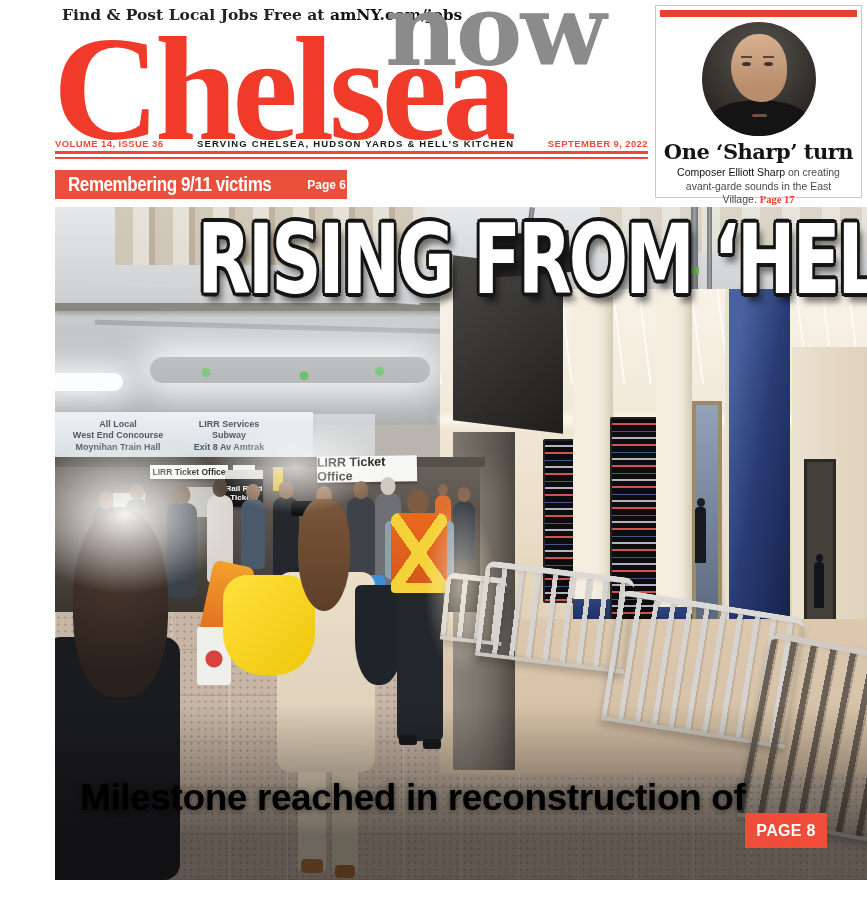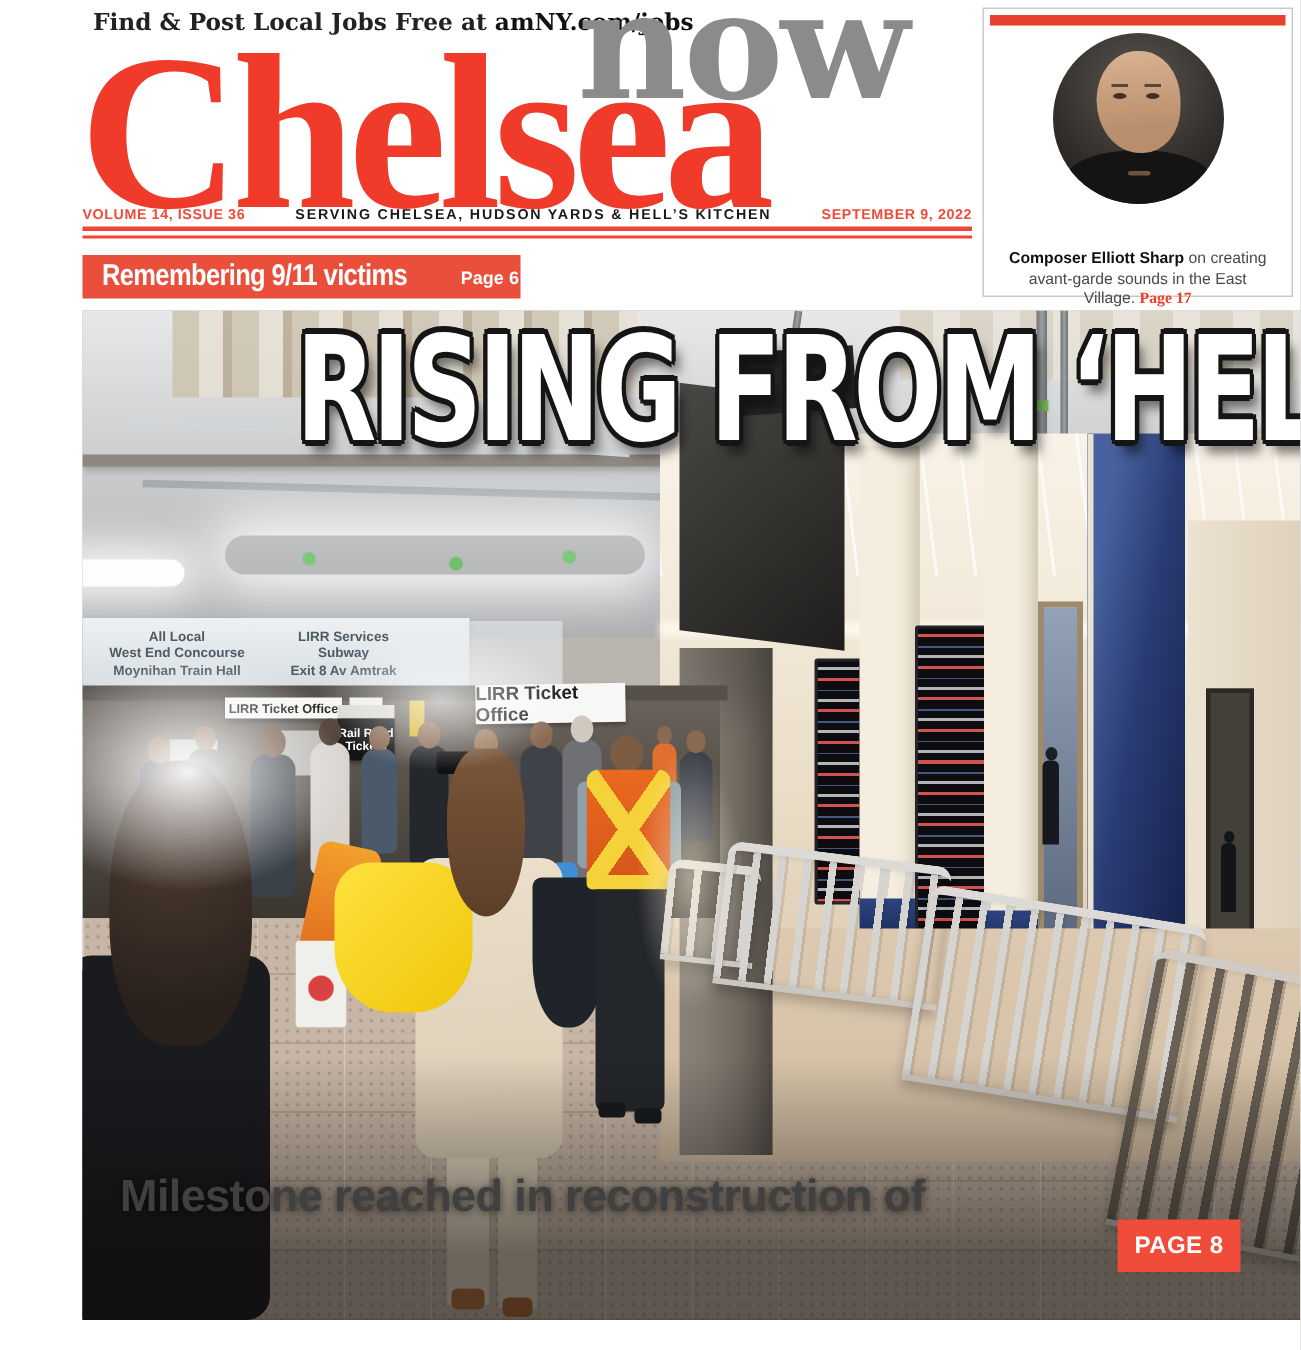--- a/index.html
+++ b/index.html
@@ -39,21 +39,21 @@
   .sb-face{position:absolute;left:29px;top:12px;width:56px;height:68px;border-radius:50% 50% 46% 54%;
       background:linear-gradient(175deg,#d9b392,#b98e6d 75%);}
   .sb-eye{position:absolute;width:9px;height:4px;border-radius:50%;background:#41302a;top:40px;}
   .sb-brow{position:absolute;width:11px;height:2px;background:#5c4538;top:34px;}
   .sb-mouth{position:absolute;left:50px;top:92px;width:15px;height:2.5px;background:#74503f;border-radius:2px;}
   .sb-shirt{position:absolute;left:8px;top:78px;width:98px;height:40px;border-radius:50% 50% 0 0;background:#141414;}
   .sb-headline{position:absolute;left:0;top:133px;width:100%;text-align:center;
       font-family:"DejaVu Serif",serif;font-weight:bold;font-size:21px;color:#141414;letter-spacing:-0.5px;}
   .sb-body{position:absolute;left:12px;right:12px;top:160px;text-align:center;
       font-size:10.5px;line-height:1.3;color:#4a4a4a;}
-  .sb-body .b{font-weight:bold;color:#111;}
+  .sb-body .b{font-weight:normal;color:#111;}
   .sb-body .pg{font-weight:bold;color:#ef3c2a;font-family:Liberation Serif, serif;}
 
   
   .photo{position:absolute;left:55px;top:207px;width:812px;height:673px;overflow:hidden;background:#b9b4ae;}
   .ph-ceiling{position:absolute;left:0;top:0;width:100%;height:218px;z-index:1;
       background:linear-gradient(180deg,#e6e8e9,#c6c8ca 55%,#abadaf);}
   .planks{position:absolute;left:60px;top:0;width:310px;height:58px;z-index:2;opacity:.75;
       background:repeating-linear-gradient(90deg,#cbbfa8 0 18px,#e6e0d2 18px 34px,#b3a287 34px 40px);}
   .planks2{position:absolute;left:545px;top:0;width:267px;height:46px;z-index:2;opacity:.6;
       background:repeating-linear-gradient(90deg,#d4c8b2 0 22px,#e9e2d4 22px 40px);}
@@ -170,22 +170,22 @@
   .ph-shade{position:absolute;left:0;bottom:0;width:100%;height:175px;z-index:9;
       background:linear-gradient(180deg,rgba(10,8,8,0),rgba(10,8,8,.55) 75%);}
 
   
   .cover-headline{position:absolute;left:0;top:4px;width:100%;text-align:center;z-index:10;}
   .cover-headline span{display:inline-block;transform:scaleX(.72);transform-origin:center top;
       font-family:"DejaVu Sans",sans-serif;font-weight:bold;font-size:97px;line-height:1;
       letter-spacing:-4px;color:#fff;white-space:nowrap;
       text-shadow:-3px -3px 0 #151515,3px -3px 0 #151515,-3px 3px 0 #151515,3px 3px 0 #151515,
         0 -4px 0 #151515,0 4px 0 #151515,-4px 0 0 #151515,4px 0 0 #151515,7px 9px 8px rgba(0,0,0,.5);}
-  .deck{position:absolute;left:25px;top:572px;z-index:11;color:#404040;font-weight:bold;
-      font-size:30px;line-height:38px;letter-spacing:-0.4px;text-shadow:0 1px 6px rgba(0,0,0,.6);}
+  .deck{position:absolute;left:25px;top:572px;z-index:11;color:#000000;font-weight:bold;
+      font-size:37px;line-height:38px;letter-spacing:-0.4px;text-shadow:0 1px 6px rgba(0,0,0,.6);}
   .badge{position:absolute;left:690px;top:606px;width:82px;height:35px;background:#f04c3a;z-index:11;
       display:flex;align-items:center;justify-content:center;color:#fff;font-weight:bold;
       font-size:16px;letter-spacing:.3px;}
 
   .credit{position:absolute;right:3px;top:868px;font-size:8px;color:#95918c;letter-spacing:.3px;}
   .footer-caption{position:absolute;left:55px;top:882px;font-size:12px;font-weight:bold;
       color:#111;letter-spacing:-0.2px;}
 </style>
 </head>
 <body>
@@ -213,20 +213,21 @@
     <div class="sb-redbar"></div>
     <div class="sb-photo">
       <div class="sb-shirt"></div>
       <div class="sb-face"></div>
       <div class="sb-eye" style="left:40px;"></div>
       <div class="sb-eye" style="left:62px;"></div>
       <div class="sb-brow" style="left:39px;"></div>
       <div class="sb-brow" style="left:61px;"></div>
       <div class="sb-mouth"></div>
     </div>
+    <div class="sb-headline">One ‘Sharp’ turn</div>
     <div class="sb-body"><span class="b">Composer Elliott Sharp</span><span> on creating avant-garde sounds in the East Village. </span><span class="pg">Page 17</span></div>
   </div>
 
   <div class="photo">
     <div class="ph-ceiling"></div>
     <div class="planks"></div>
     <div class="planks2"></div>
     <div class="beamline"></div>
     <div class="conduit"></div>
     <div class="cable"></div>

